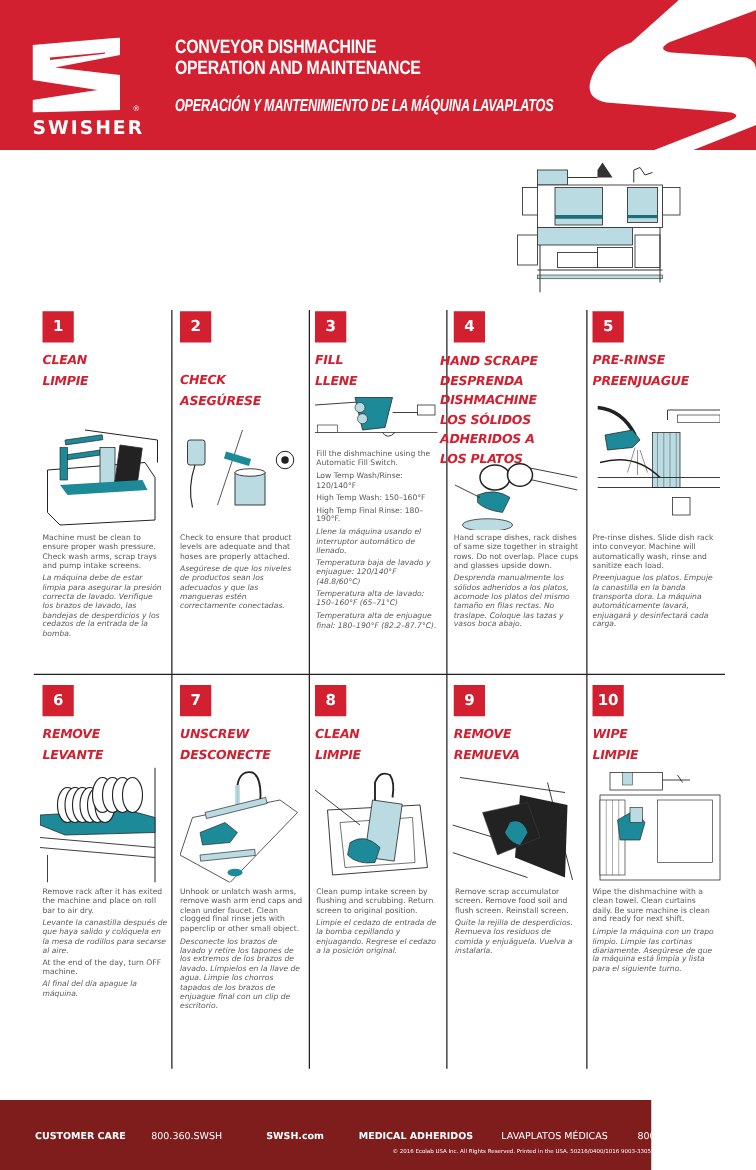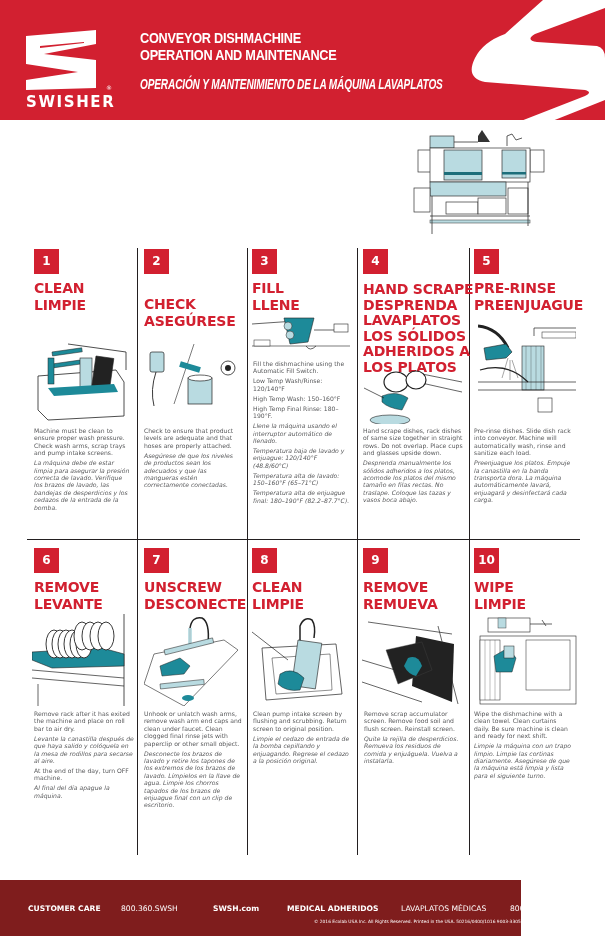--- a/index.html
+++ b/index.html
@@ -18,21 +18,21 @@
 
   
   .machine-illus { position: absolute; left: 400px; top: 126px; width: 185px; height: 108px; }
 
   
   .vline { position: absolute; width: 1px; background: #231f20; }
   .hline { position: absolute; height: 1px; background: #231f20; }
 
   .step { position: absolute; }
   .badge { position: absolute; width: 25px; height: 25px; background: #d22030; color: #fff; font-weight: bold; font-size: 12px; text-align: center; line-height: 25px; font-family: "DejaVu Sans", sans-serif; }
-  .step-title { position: absolute; color: #d22030; font-family: "DejaVu Sans", sans-serif; font-weight: bold; font-size: 14px; line-height: 17px; letter-spacing: -0.2px; white-space: nowrap; }
+  .step-title { position: absolute; color: #d22030; font-family: "DejaVu Sans", sans-serif; font-weight: bold; font-size: 10px; line-height: 17px; letter-spacing: -0.2px; white-space: nowrap; font-style: italic; }
   .step-title.tight { line-height: 15.5px; }
   .desc { position: absolute; font-family: "DejaVu Sans", sans-serif; font-size: 6.1px; line-height: 7.4px; color: #58595b; }
   .desc p { margin-bottom: 2.6px; }
   .desc p.es { font-style: italic; }
   .illus { position: absolute; }
 
   
   .footer { position: absolute; left: 0; top: 880px; width: 521px; height: 56px; background: #7f1d1d; color: #fff; }
   .footer-row { position: absolute; left: 28px; top: 24px; font-family: "DejaVu Sans", sans-serif; font-size: 7.6px; white-space: nowrap; }
   .footer-row b { font-weight: bold; }
@@ -162,24 +162,24 @@
     <p>High Temp Final Rinse: 180–190°F.</p>
     <p class="es">Llene la máquina usando el interruptor automático de llenado.</p>
     <p class="es">Temperatura baja de lavado y enjuague: 120/140°F (48.8/60°C)</p>
     <p class="es">Temperatura alta de lavado: 150–160°F (65–71°C)</p>
     <p class="es">Temperatura alta de enjuague final: 180–190°F (82.2–87.7°C).</p>
   </div>
 </div>
 
 <div class="step">
   <div class="badge" style="left:363px; top:249px;">4</div>
-  <div class="step-title tight" style="left:363px; top:282px;">
+  <div class="step-title tight" style="left:352px; top:282px;">
     <div>HAND SCRAPE</div>
     <div>DESPRENDA</div>
-    <div>LAVAPLATOS</div>
+    <div>DISHMACHINE</div>
     <div>LOS SÓLIDOS</div>
     <div>ADHERIDOS A</div>
     <div>LOS PLATOS</div>
   </div>
   <svg class="illus" style="left:362px; top:368px; width:100px; height:56px;" viewBox="0 0 100 56">
     <line x1="50" y1="4" x2="100" y2="14" stroke="#222" stroke-width="0.7"></line>
     <line x1="46" y1="12" x2="100" y2="24" stroke="#222" stroke-width="0.7"></line>
     <ellipse cx="34" cy="14" rx="12" ry="10" fill="#fff" stroke="#222" stroke-width="1.2"></ellipse>
     <ellipse cx="54" cy="12" rx="10" ry="9" fill="#fff" stroke="#222" stroke-width="1.2"></ellipse>
     <path d="M20,28 Q34,22 46,30 L40,42 Q26,40 20,34 Z" fill="#1d8a99" stroke="#222" stroke-width="0.5"></path>

